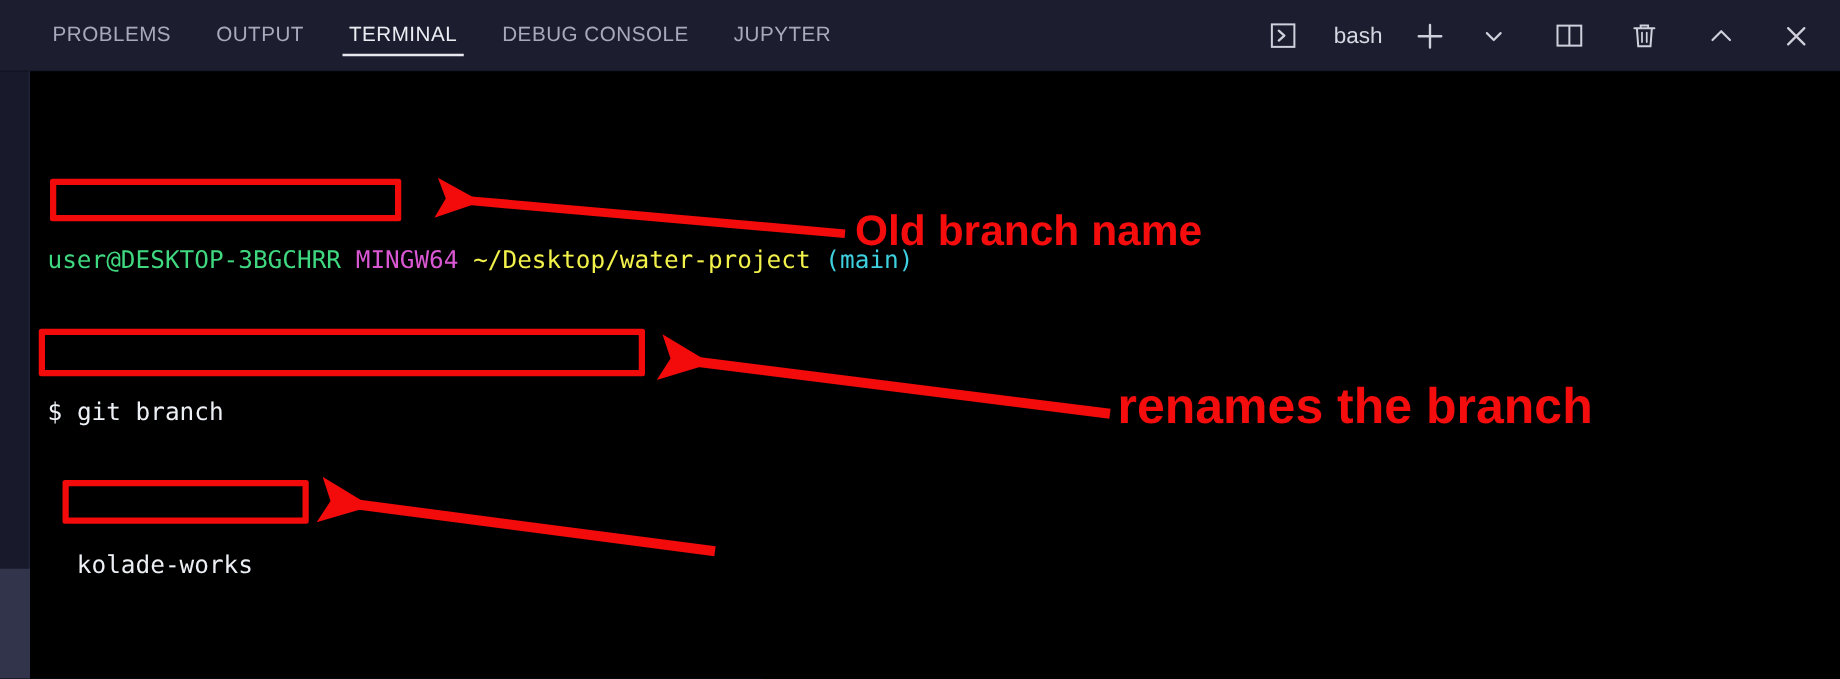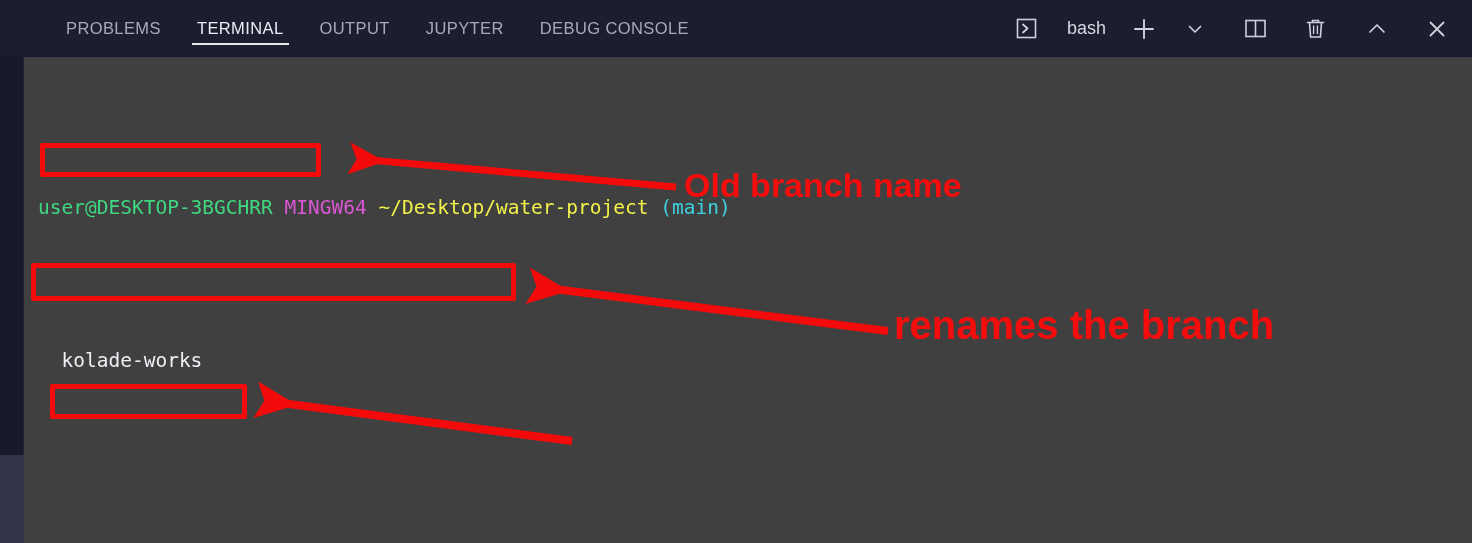--- a/index.html
+++ b/index.html
@@ -24,21 +24,20 @@
   
   .panel-bar {
     position: absolute;
     left: 0; top: 0;
     width: 1472px;
     height: 57px;
     background: #1c1e30;
     display: flex;
     align-items: flex-start;
     border-bottom: 1px solid #15172a;
-    padding-left: 24px;
   }
 
   .panel-bar-left {
     display: flex;
     align-items: flex-start;
     height: 57px;
     padding-left: 30px;
   }
 
   .panel-tab {
@@ -95,21 +94,21 @@
     user-select: none;
     white-space: nowrap;
   }
 
   
   .term-wrap {
     position: absolute;
     left: 0; top: 57px;
     width: 1472px;
     height: 486px;
-    background: #404040;
+    background: #000000;
   }
 
   .term-gutter {
     position: absolute;
     left: 0; top: 0;
     width: 24px; height: 486px;
     background: #181a2b;
     border-right: 1px solid #22243a;
   }
 
@@ -172,31 +171,31 @@
 <body>
 
 <div id="app">
 
   <div class="panel-bar">
 
     <div class="panel-bar-left">
       <div class="panel-tab">
         <span>PROBLEMS</span>
       </div>
+      <div class="panel-tab">
+        <span>OUTPUT</span>
+      </div>
       <div class="panel-tab active">
         <span>TERMINAL</span>
       </div>
       <div class="panel-tab">
-        <span>OUTPUT</span>
+        <span>DEBUG CONSOLE</span>
       </div>
       <div class="panel-tab">
         <span>JUPYTER</span>
-      </div>
-      <div class="panel-tab">
-        <span>DEBUG CONSOLE</span>
       </div>
     </div>
 
     <div class="panel-bar-right">
 
       <div class="tb-btn">
         <svg width="21" height="21" viewBox="0 0 21 21" fill="none">
           <rect x="1.5" y="1.5" width="18" height="18" stroke="#cfd0dc" stroke-width="1.6"></rect>
           <path d="M7 6.5 L11.5 10.5 L7 14.5" stroke="#cfd0dc" stroke-width="1.8" fill="none" stroke-linecap="round" stroke-linejoin="round"></path>
         </svg>
@@ -251,20 +250,21 @@
 
     <div class="term-gutter">
       <div class="term-scroll-thumb"></div>
     </div>
 
     <div class="term-body">
 
       
       <div class="line"><span class="c-user">user@DESKTOP-3BGCHRR</span><span class="c-text"> </span><span class="c-ming">MINGW64</span><span class="c-text"> </span><span class="c-path">~/Desktop/water-project</span><span class="c-text"> </span><span class="c-branch">(main)</span></div>
 
+      <div class="line"><span class="c-dollar">$</span><span class="c-text"> </span><span class="c-text">git branch</span></div>
 
       <div class="line"><span class="c-text">  kolade-works</span></div>
       
       
 
       
 
       
       
 

